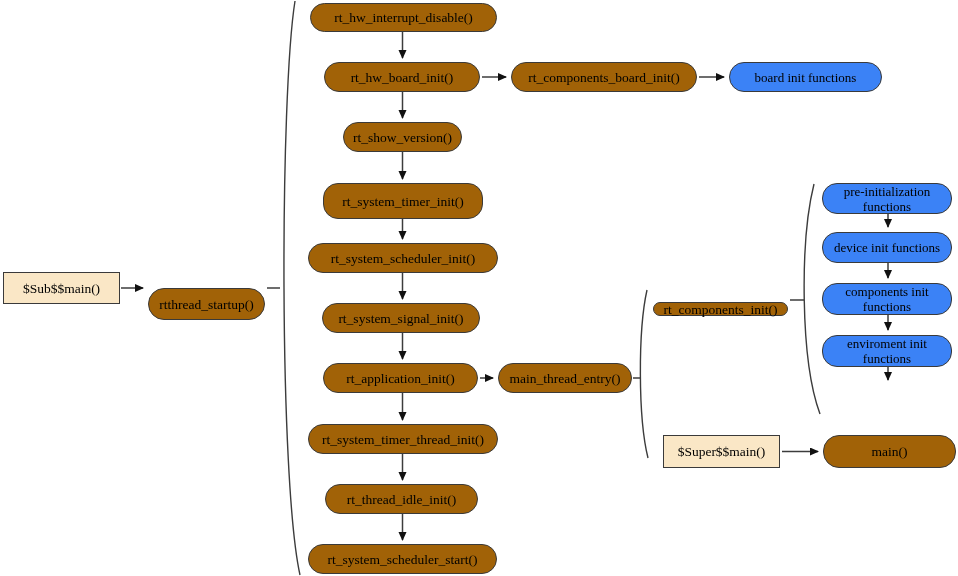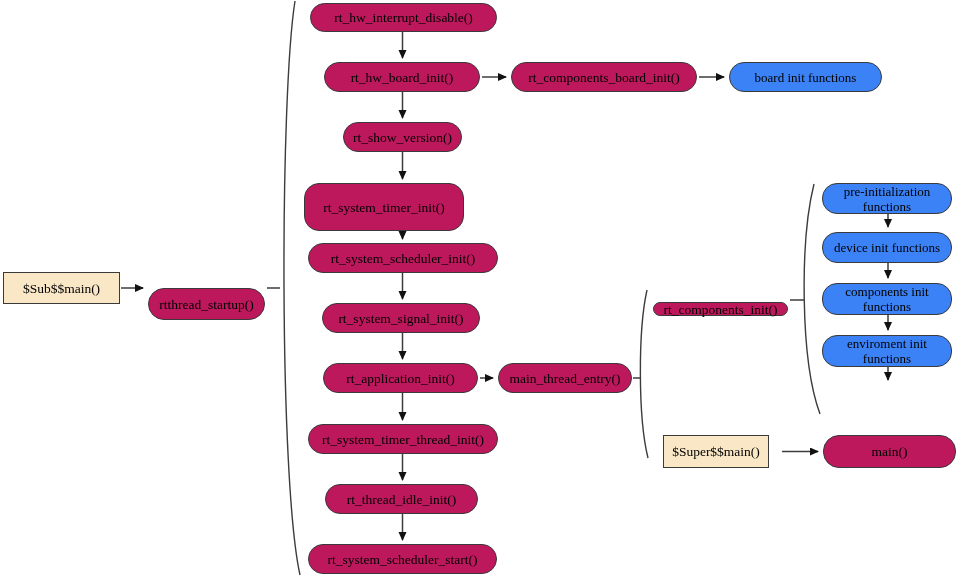--- a/index.html
+++ b/index.html
@@ -9,21 +9,21 @@
     background:#ffffff;
     font-family:"Liberation Serif","DejaVu Serif",serif;
     overflow:hidden;
   }
   #edges{position:absolute;left:0;top:0;width:958px;height:576px;}
   .node{
     position:absolute;
     box-sizing:border-box;
     display:flex;align-items:center;justify-content:center;
     text-align:center;
-    background:#be185d;
+    background:#a16207;
     border:1.4px solid #3a3a3a;
     color:#000;
     font-size:13.5px;
     line-height:15px;
     white-space:nowrap;
     z-index:2;
   }
   .pill{border-radius:15px;}
   .pill-lg{border-radius:16px;}
   .rect{border-radius:0;background:#fae7c6;}
@@ -80,29 +80,29 @@
     </g>
   </svg>
 
   <div class="node rect" style="left:3px;top:272px;width:117px;height:32px;">$Sub$$main()</div>
   <div class="node pill-lg" style="left:148px;top:288px;width:117px;height:32px;">rtthread_startup()</div>
   <div class="node pill" style="left:310px;top:3px;width:187px;height:29px;">rt_hw_interrupt_disable()</div>
   <div class="node pill" style="left:324px;top:62px;width:156px;height:30px;">rt_hw_board_init()</div>
   <div class="node pill" style="left:511px;top:62px;width:186px;height:30px;">rt_components_board_init()</div>
   <div class="node blue" style="left:729px;top:62px;width:153px;height:30px;">board init functions</div>
   <div class="node pill" style="left:343px;top:122px;width:119px;height:30px;">rt_show_version()</div>
-  <div class="node pill" style="left:304px;top:183px;width:160px;height:48px;">rt_system_timer_init()</div>
+  <div class="node pill" style="left:323px;top:183px;width:160px;height:36px;">rt_system_timer_init()</div>
   <div class="node pill" style="left:308px;top:243px;width:190px;height:30px;">rt_system_scheduler_init()</div>
   <div class="node pill" style="left:322px;top:303px;width:158px;height:30px;">rt_system_signal_init()</div>
   <div class="node pill" style="left:323px;top:363px;width:155px;height:30px;">rt_application_init()</div>
   <div class="node pill" style="left:498px;top:363px;width:134px;height:30px;">main_thread_entry()</div>
   <div class="node pill" style="left:308px;top:424px;width:190px;height:30px;">rt_system_timer_thread_init()</div>
   <div class="node pill" style="left:325px;top:484px;width:153px;height:30px;text-align:right;">rt_thread_idle_init()</div>
   <div class="node pill" style="left:308px;top:544px;width:189px;height:30px;">rt_system_scheduler_start()</div>
   <div class="node pill" style="left:653px;top:302px;width:135px;height:14px;text-align:right;">rt_components_init()</div>
   <div class="node blue" style="left:822px;top:183px;width:130px;height:31px;">pre-initialization functions</div>
   <div class="node blue" style="left:822px;top:232px;width:130px;height:31px;">device init functions</div>
   <div class="node blue" style="left:822px;top:283px;width:130px;height:32px;">components init functions</div>
   <div class="node blue" style="left:822px;top:335px;width:130px;height:32px;">enviroment init functions</div>
-  <div class="node rect" style="left:663px;top:435px;width:106px;height:33px;">$Super$$main()</div>
+  <div class="node rect" style="left:663px;top:435px;width:117px;height:33px;">$Super$$main()</div>
   <div class="node pill-lg" style="left:823px;top:435px;width:133px;height:33px;">main()</div>
 
 </div>
 
 </body></html>

